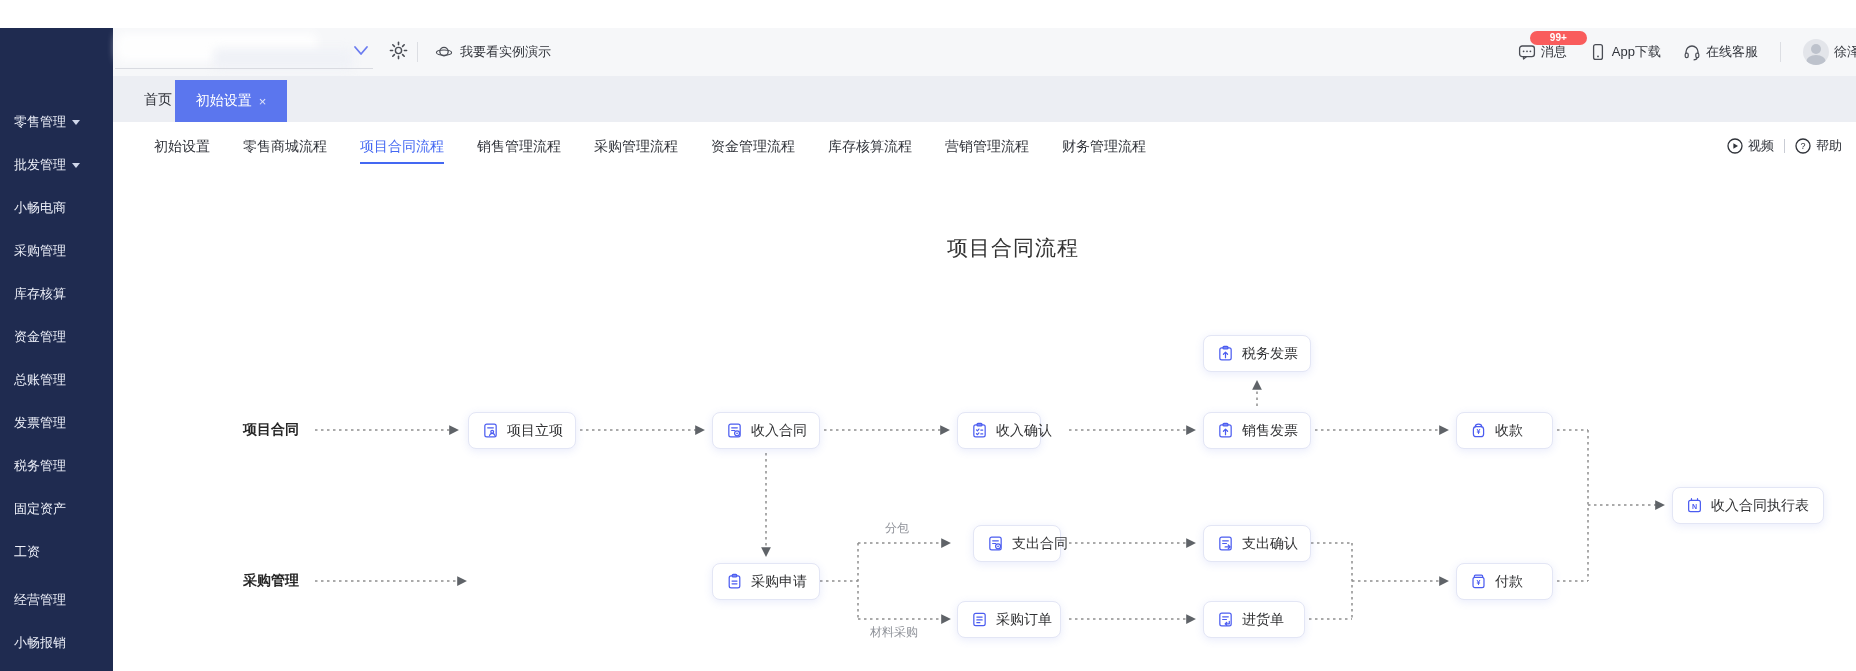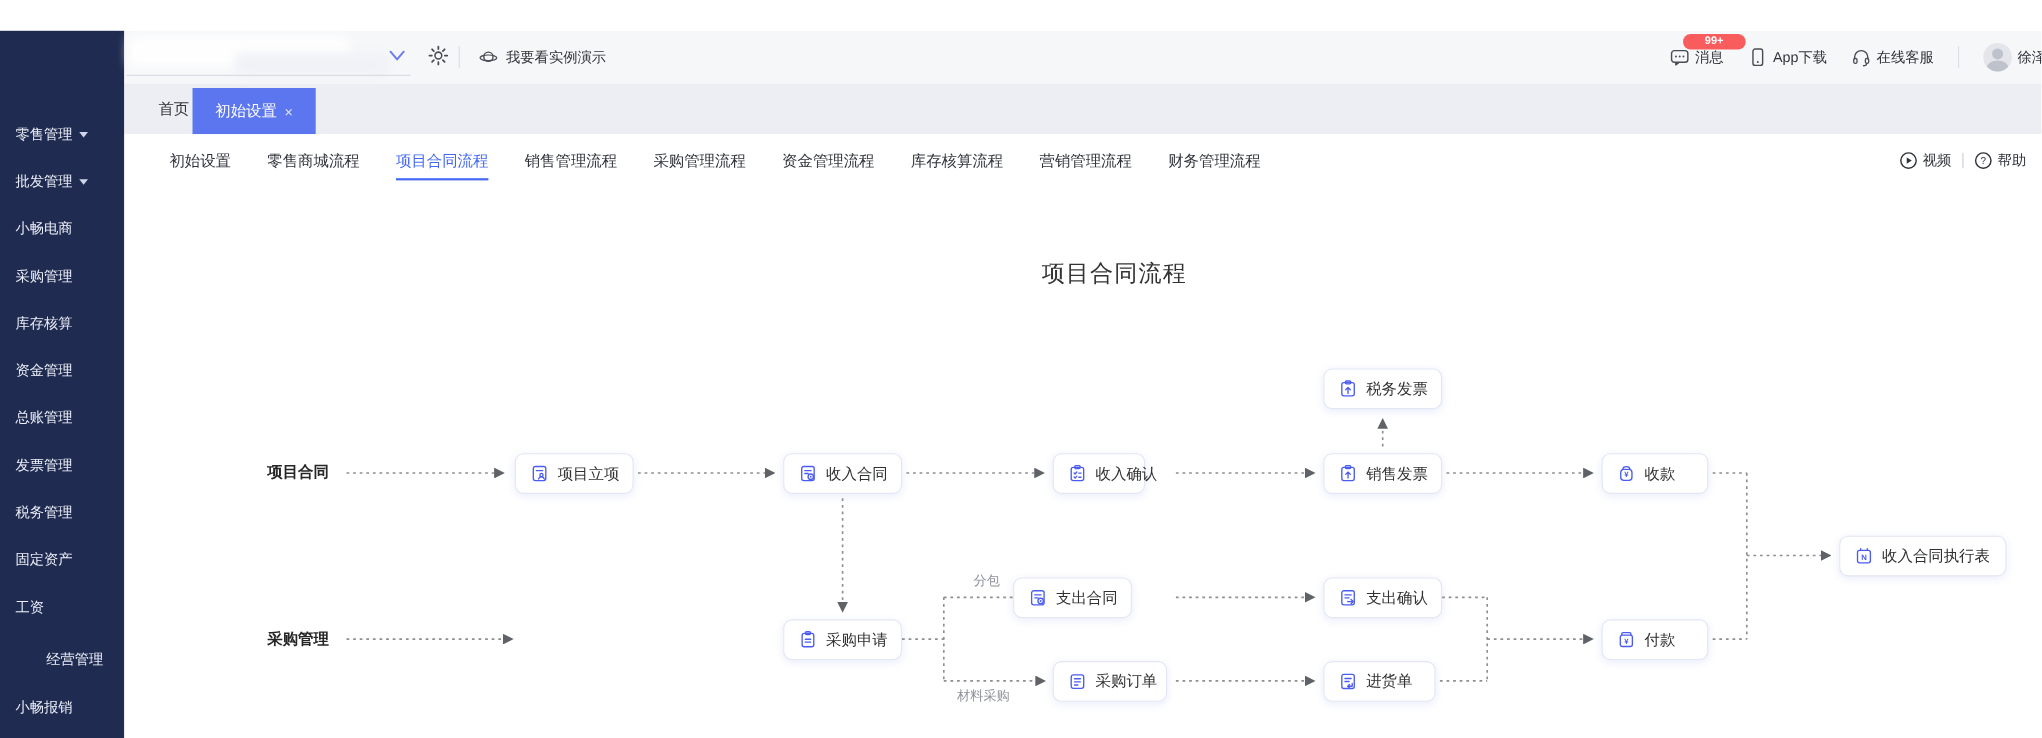--- a/index.html
+++ b/index.html
@@ -9,21 +9,21 @@
 
   
   .sidebar { position:absolute; left:0; top:28px; width:113px; height:643px; background:#1f2b50; }
   .logo-block { position:relative; height:60px; }
   .logo-mark { position:absolute; left:11px; top:6px; }
   .logo-title { position:absolute; left:40px; top:14px; color:#fff; font-size:11px; white-space:nowrap; }
   .logo-sub { position:absolute; left:8px; top:36px; color:#fff; font-size:11px; }
   .side-items { position:absolute; top:72px; left:0; right:0; }
   .side-item { height:43px; line-height:43px; color:#eceff8; font-size:13px; padding-left:14px;
     display:flex; align-items:center; gap:6px; cursor:pointer; white-space:nowrap; }
-  .side-item.gap-top { margin-top:5px;margin-left:28px; }
+  .side-item.gap-top { margin-top:5px; }
   .tri-down { width:0; height:0; border-left:4.5px solid transparent; border-right:4.5px solid transparent;
     border-top:5px solid #cfd6ea; margin-top:2px; }
 
   
   .topstrip { position:absolute; left:0; top:0; width:1856px; height:28px; background:#fff; }
   .topbar { position:absolute; left:113px; top:28px; right:0; height:48px; background:#f6f7f9; }
   .blur-blob { position:absolute; left:4px; top:5px; width:200px; height:28px; background:#ffffff;
     border-radius:6px; filter:blur(5px); opacity:.95; }
   .blur-blob2 { position:absolute; left:100px; top:20px; width:140px; height:22px; background:#f0f2f7;
     border-radius:6px; filter:blur(4px); }
@@ -344,21 +344,21 @@
     <div class="node" style="left:599px;top:393px;width:108px">
       <svg width="17" height="17" viewBox="0 0 18 18">
         <g fill="none" stroke="#4b5cf0" stroke-width="1.3" stroke-linecap="round" stroke-linejoin="round">
           <rect x="3.4" y="3" width="11.2" height="12.8" rx="2"></rect>
             <rect x="6.6" y="1.4" width="4.8" height="2.8" rx="1"></rect>
           <path d="M6.4 8.6 h5.2 M6.4 11.4 h5.2"></path>
         </g>
       </svg>
       <span>采购申请</span>
     </div>
-    <div class="node" style="left:808px;top:355px;width:108px">
+    <div class="node" style="left:860px;top:355px;width:88px">
       <svg width="17" height="17" viewBox="0 0 18 18">
         <g fill="none" stroke="#4b5cf0" stroke-width="1.3" stroke-linecap="round" stroke-linejoin="round">
           <rect x="3" y="2.2" width="12" height="13.6" rx="2"></rect>
             <path d="M6 6.2 h6 M6 9 h3.2"></path>
           <circle cx="11.7" cy="12" r="2.6"></circle>
         </g>
           <circle cx="11.7" cy="12" r=".9" fill="#4b5cf0"></circle>
       </svg>
       <span>支出合同</span>
     </div>

